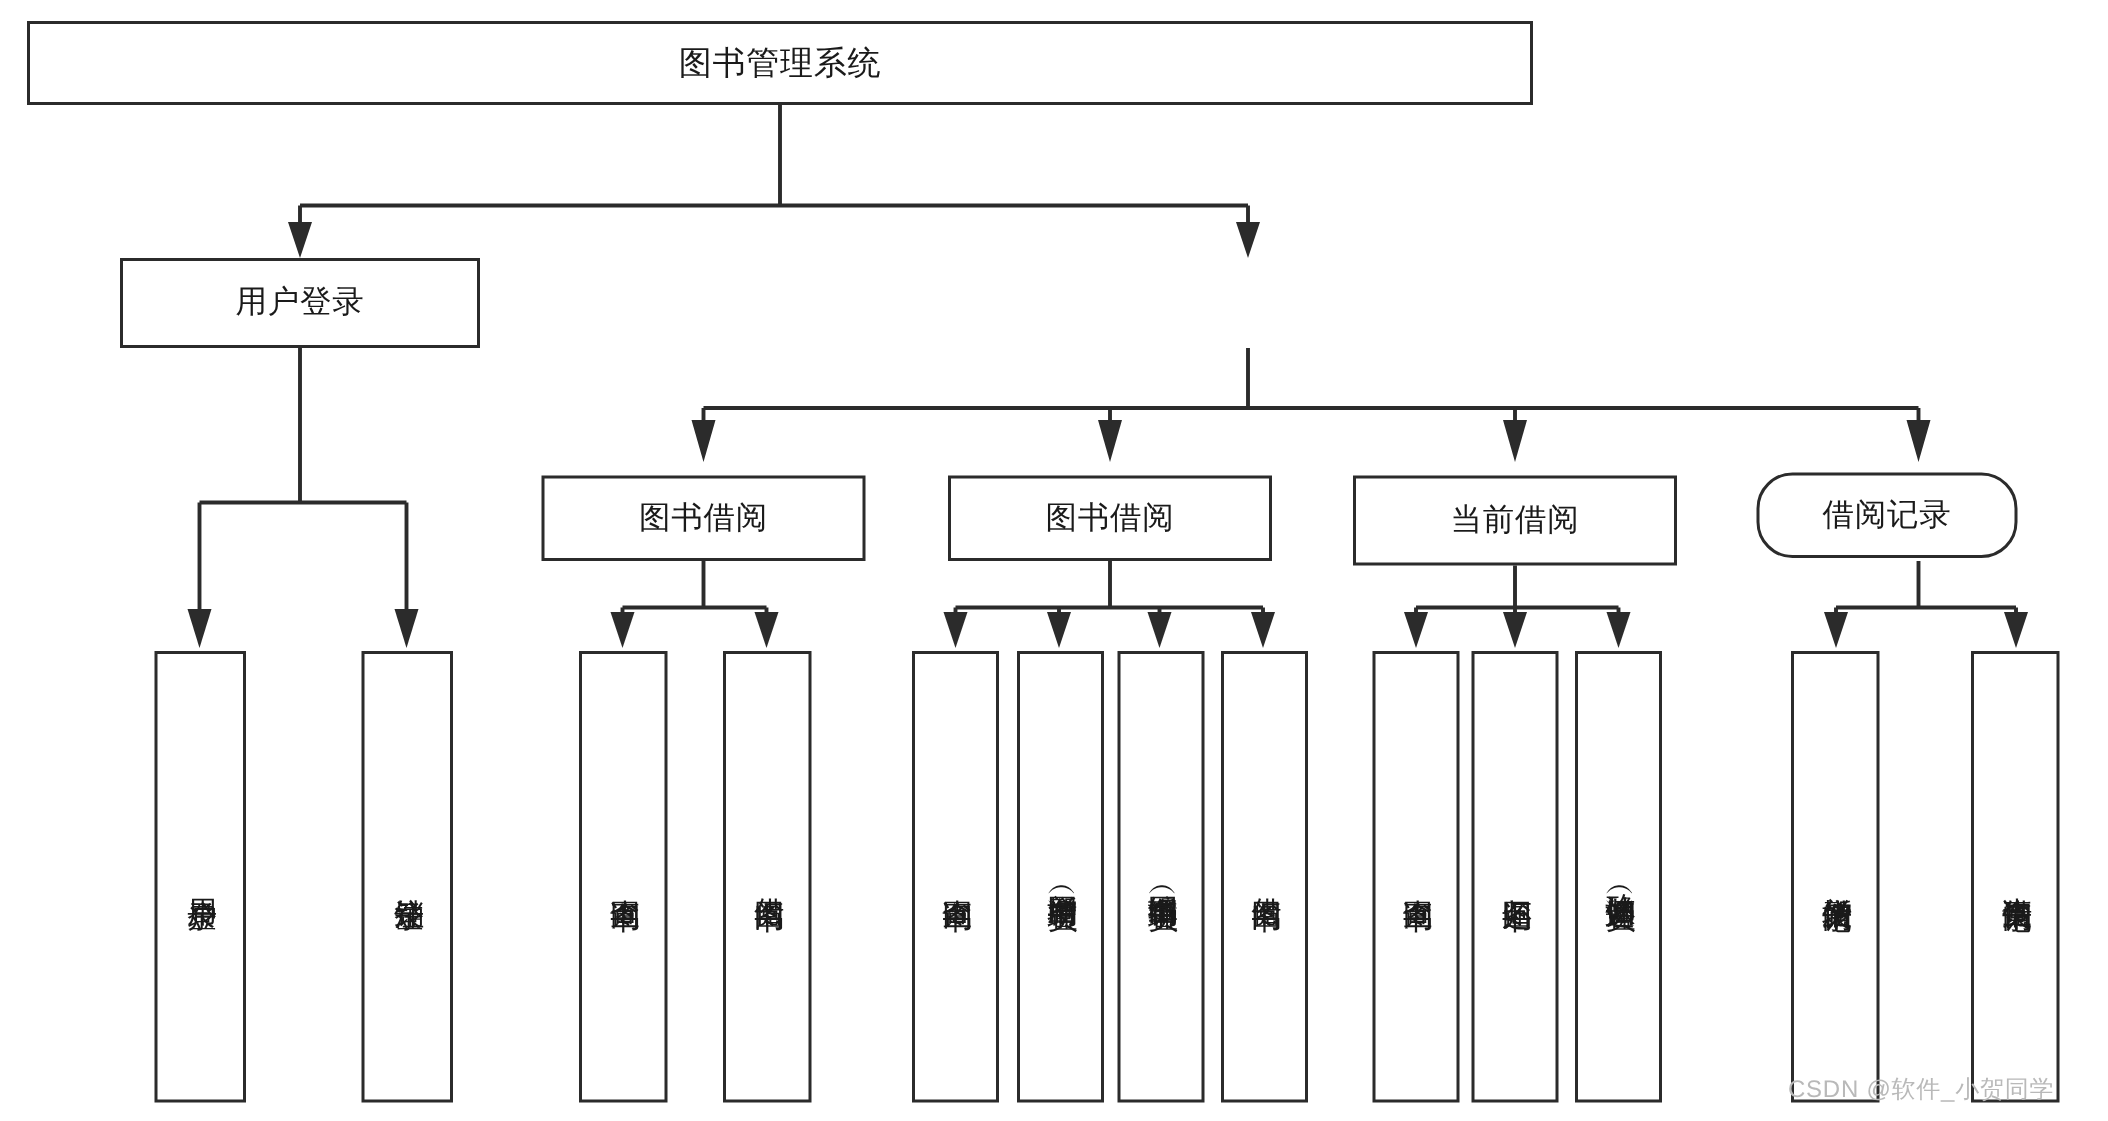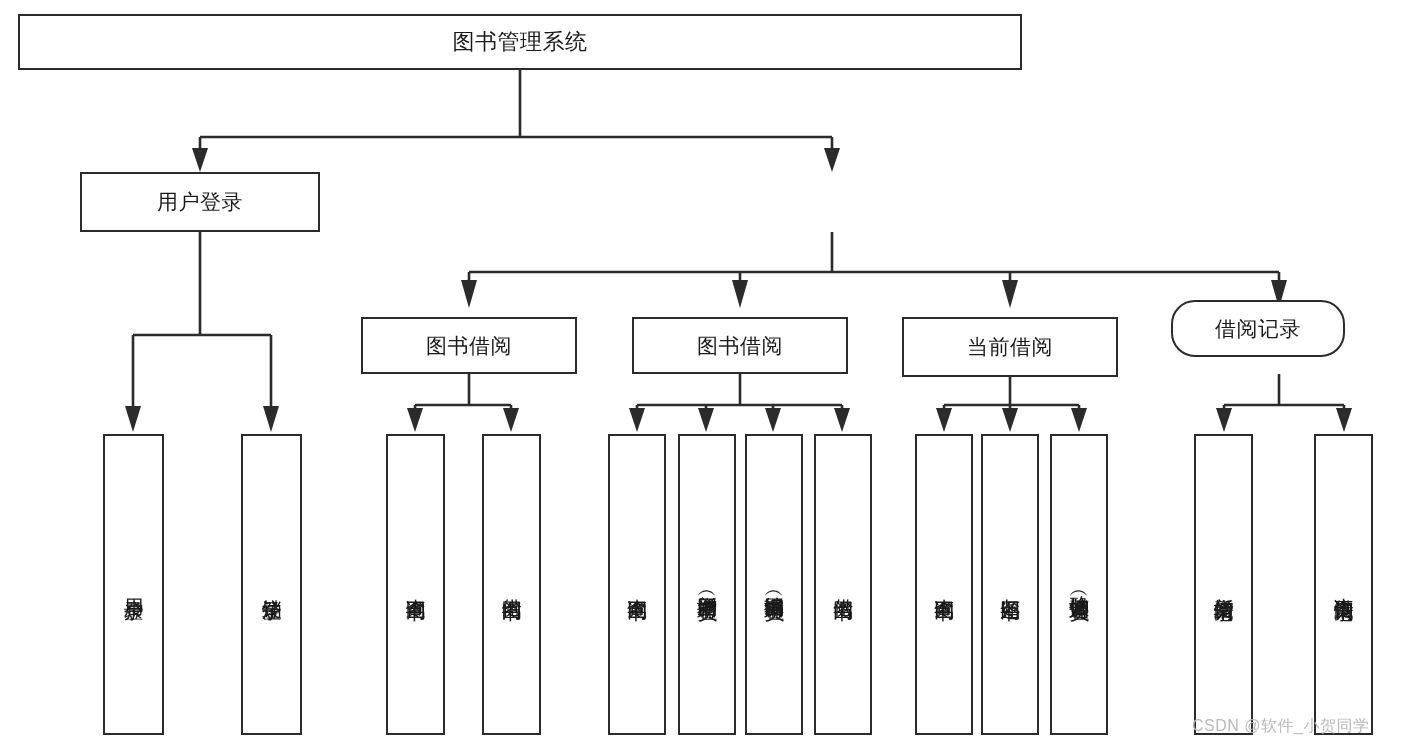--- a/index.html
+++ b/index.html
@@ -158,21 +158,21 @@
   </div>
 
   <div class="node node-h" style="left:632px; top:317px; width:216px; height:57px;">
     <span>图书借阅</span>
   </div>
 
   <div class="node node-h" style="left:902px; top:317px; width:216px; height:60px;">
     <span>当前借阅</span>
   </div>
 
-  <div class="node node-h" style="left:1171px; top:300px; width:174px; height:57px;border-radius:24px;">
+  <div class="node node-h" style="left:1171px; top:315px; width:174px; height:57px;border-radius:24px;">
     <span>借阅记录</span>
   </div>
 
   <div class="node node-v" style="left:103px; top:434px; width:61px; height:301px;">
     <span>用户登录</span>
   </div>
   <div class="node node-v" style="left:241px; top:434px; width:61px; height:301px;">
     <span>注销登录</span>
   </div>
 

